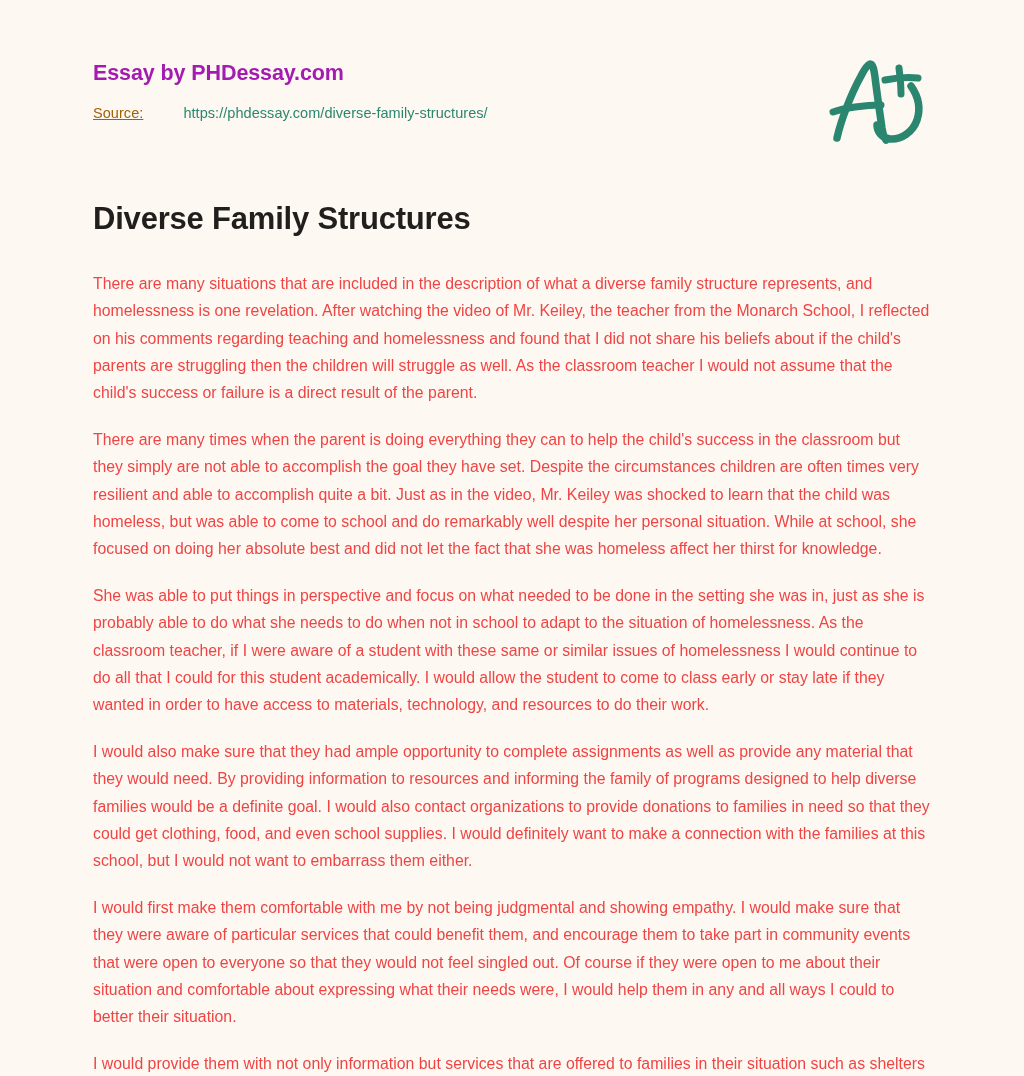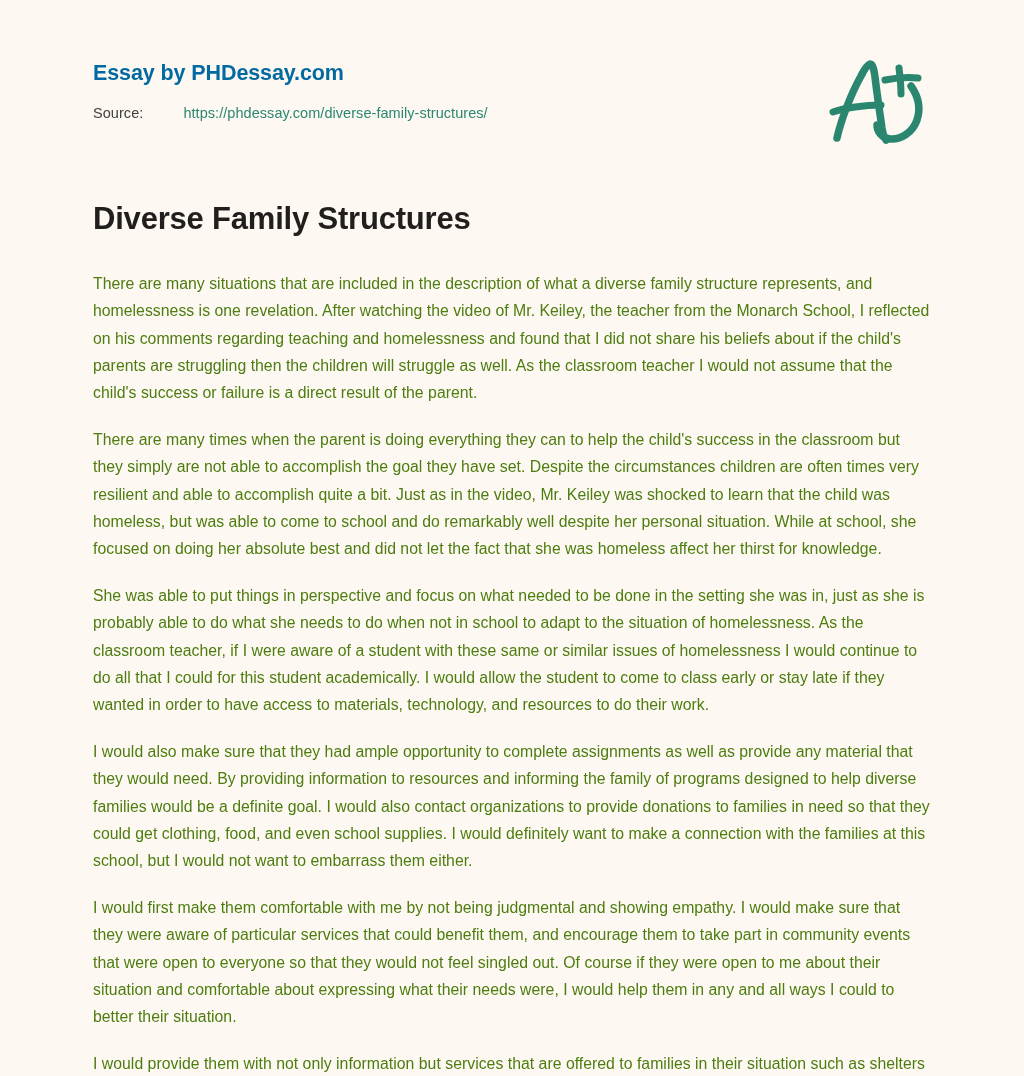--- a/index.html
+++ b/index.html
@@ -30,36 +30,37 @@
   .header {
     position: relative;
     padding-top: 62px;
     height: 118px;
     box-sizing: border-box;
   }
 
   .brand-line {
     font-size: 21.5px;
     font-weight: 700;
-    color: #0369a1;
+    color: #a21caf;
     letter-spacing: -0.1px;
     line-height: 1.1;
     margin: 0;
   }
 
   .source-line {
     margin: 0;
     padding-top: 19px;
     font-size: 14.5px;
     line-height: 1.2;
     color: #8d8883;
     letter-spacing: 0.05px;
   }
   .source-label {
-    color: #404040;
+    color: #a16207;
+    text-decoration: underline;
   }
   .source-url {
     color: #2b8670;
     text-decoration: none;
     margin-left: 36px;
   }
 
   
   .logo {
     position: absolute;
@@ -87,21 +88,21 @@
 
   
   .essay-body {
     padding-top: 33px;
   }
 
   .essay-body p {
     margin: 0 0 20px 0;
     font-size: 15.8px;
     line-height: 27.2px;
-    color: #4d7c0f;
+    color: #ef4444;
     letter-spacing: 0.02px;
     text-align: left;
     max-width: 840px;
   }
   .essay-body p:last-child {
     margin-bottom: 0;
   }
 </style>
 </head>
 <body>

